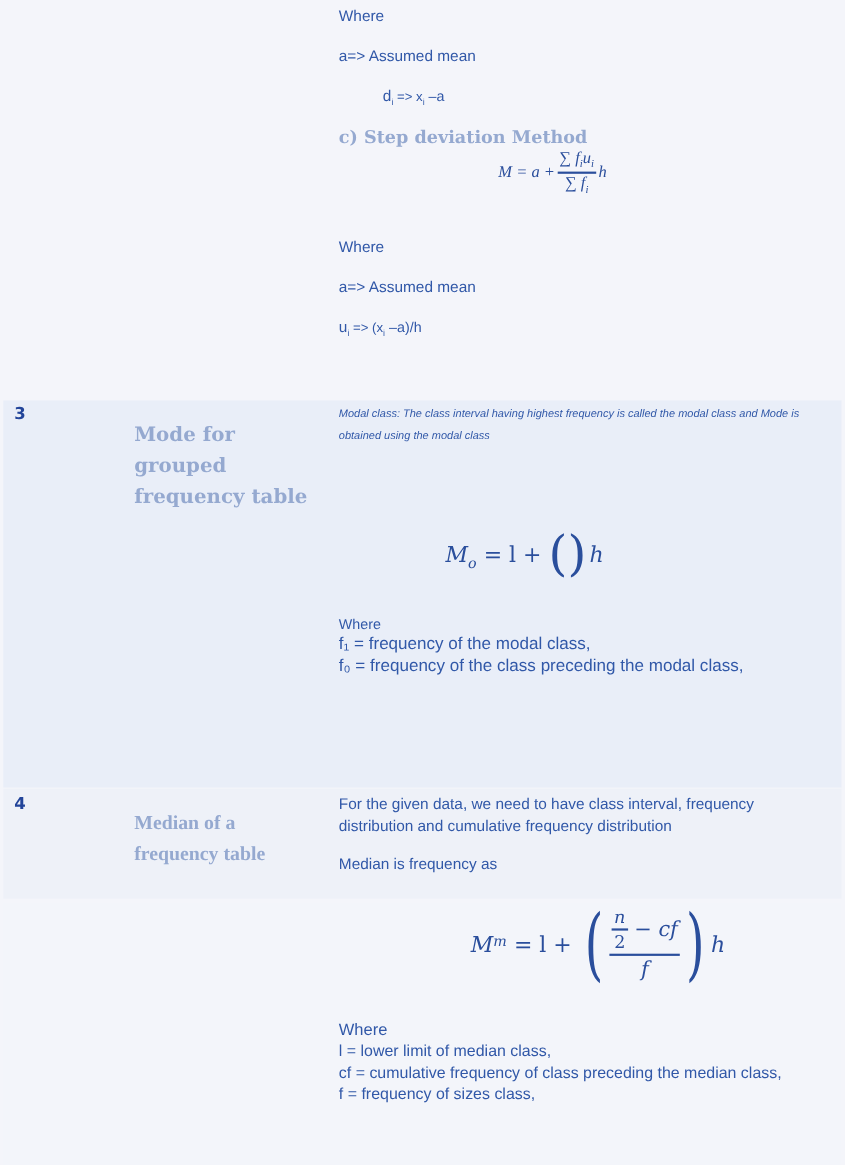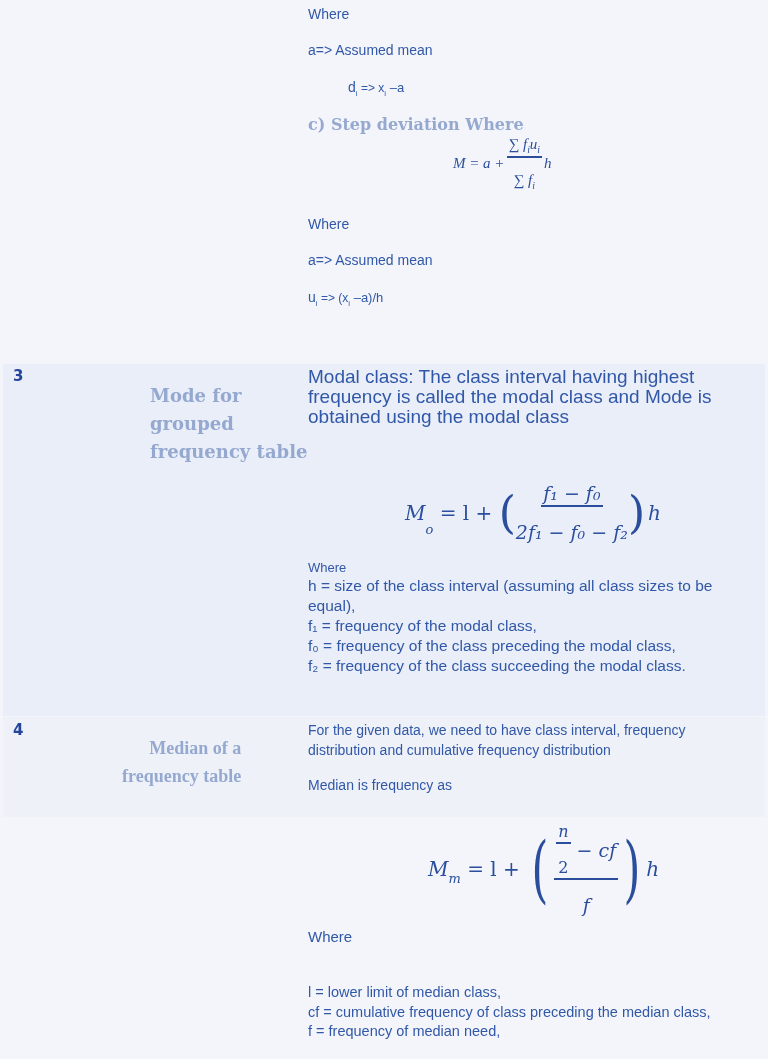--- a/index.html
+++ b/index.html
@@ -15,84 +15,78 @@
   .serif-head { font-family:"DejaVu Serif", serif; font-weight:bold; color:#95a9d0; }
   .calibri { font-family:"Liberation Sans", sans-serif; font-size:15px; color:#3158a8; line-height:19px; }
   .row-band { position:absolute; left:3px; right:3px; }
   .band3 { top:364px; height:352px; background:#e9eef8; }
   .band4 { top:717px; height:100px; background:#eef1f8; }
   .band5 { top:821px; height:238px; background:#f3f5fa; }
   .num { font-family:"DejaVu Sans", sans-serif; font-weight:bold; font-size:15px; color:#23459a; }
   .math { font-family:"DejaVu Serif", serif; font-style:italic; color:#2a4e9c; }
   .frac { display:inline-flex; flex-direction:column; align-items:center; vertical-align:middle; }
   .frac .n { border-bottom:2px solid #2a4e9c; padding:0 2px 1px; }
-  .frac .d { padding-top:1px;margin-top:13px; }
+  .frac .d { padding-top:1px; }
   sub.s { font-size:0.65em; }
   .big-paren { font-style:normal; font-family:"DejaVu Serif", serif; font-weight:200; color:#2a4e9c; }
 </style>
 </head>
 <body>
 
 <div>
   <div class="abs sans" style="left:308px;top:6px;">Where</div>
   <div class="abs sans" style="left:308px;top:42px;">a=&gt; Assumed mean</div>
   <div class="abs sans" style="left:308px;top:79px;margin-left:40px;">
     <span>d</span><sub class="s" style="font-size:8px">i</sub><span style="font-size:12px"> =&gt; x</span><sub class="s" style="font-size:8px">i</sub><span style="font-size:13px"> –a</span>
   </div>
-  <div class="abs serif-head" style="left:308px;top:115px;font-size:16px;">c) Step deviation Where</div>
+  <div class="abs serif-head" style="left:308px;top:115px;font-size:16px;">c) Step deviation Method</div>
 
   <div class="abs math" style="left:453px;top:136px;font-size:15px;display:flex;align-items:center;font-family:Liberation Serif, serif;">
     <span>M = a +</span>
     <span class="frac" style="margin:0 2px;">
       <span class="n"><span>∑ f</span><sub class="s">i</sub><span>u</span><sub class="s">i</sub></span>
       <span class="d"><span>∑ f</span><sub class="s">i</sub></span>
     </span>
     <span>h</span>
   </div>
 
   <div class="abs sans" style="left:308px;top:216px;">Where</div>
   <div class="abs sans" style="left:308px;top:252px;">a=&gt; Assumed mean</div>
   <div class="abs sans" style="left:308px;top:289px;">
     <span>u</span><sub class="s" style="font-size:8px">i</sub><span style="font-size:12px"> =&gt; (x</span><sub class="s" style="font-size:8px">i</sub><span style="font-size:13px"> –a)/h</span>
   </div>
 </div>
 
 <div class="row-band band3"></div>
 <div class="abs num" style="left:13px;top:367px;">3</div>
-<div class="abs serif-head" style="left:122px;top:382px;font-size:18px;line-height:28px;margin-left:28px;">
+<div class="abs serif-head" style="left:122px;top:382px;font-size:18px;line-height:28px;">
   <div>Mode for</div>
   <div>grouped</div>
   <div>frequency table</div>
 </div>
-<div class="abs sans" style="left:308px;top:367px;width:440px;font-size:19px;line-height:20px;">Modal class: The class interval having highest frequency is called the modal class and Mode is obtained using the modal class</div>
+<div class="abs sans" style="left:308px;top:367px;width:440px;font-style:italic;font-size:10px;line-height:20px;">Modal class: The class interval having highest frequency is called the modal class and Mode is obtained using the modal class</div>
 
 <div class="abs math" style="left:405px;top:482px;font-size:20px;display:flex;align-items:center;">
   <span>M</span>
     <sub class="s" style="align-self:flex-end;margin-bottom:6px;">o</sub>
   <span style="font-style:normal;white-space:pre;"> = l + </span>
   <span class="big-paren" style="font-size:44px;line-height:1;">(</span>
-  <span class="frac" style="font-size:19px;">
-    <span class="n">f₁ − f₀</span>
-    <span class="d">2f₁ − f₀ − f₂</span>
-  </span>
   <span class="big-paren" style="font-size:44px;line-height:1;">)</span>
   <span style="margin-left:3px;">h</span>
 </div>
 
 <div class="abs calibri" style="left:308px;top:558px;font-size:13px;">Where</div>
 <div class="abs sans" style="left:308px;top:576px;width:445px;font-size:15.5px;line-height:20px;">
-  <div>h = size of the class interval (assuming all class sizes to be equal),</div>
   <div>f₁ = frequency of the modal class,</div>
   <div>f₀ = frequency of the class preceding the modal class,</div>
-  <div>f₂ = frequency of the class succeeding the modal class.</div>
 </div>
 
 <div class="row-band band4"></div>
 <div class="abs num" style="left:13px;top:721px;">4</div>
-<div class="abs serif-head" style="left:122px;top:734px;font-size:18px;line-height:28px;font-family:'Liberation Serif', serif;text-align:right;">
+<div class="abs serif-head" style="left:122px;top:734px;font-size:18px;line-height:28px;font-family:'Liberation Serif', serif;">
   <div>Median of a</div>
   <div>frequency table</div>
 </div>
 <div class="abs sans" style="left:308px;top:720px;width:440px;font-size:14px;line-height:20px;">For the given data, we need to have class interval, frequency distribution and cumulative frequency distribution</div>
 <div class="abs sans" style="left:308px;top:777px;font-size:14px;">Median is frequency as</div>
 
 <div class="row-band band5"></div>
 <div class="abs math" style="left:428px;top:822px;font-size:20px;display:flex;align-items:center;">
   <span>M</span>
     <sub class="s" style="align-self:flex-end;margin-bottom:30px;">m</sub>
@@ -106,17 +100,17 @@
       </span>
       <span style="white-space:pre;"> − cf</span>
     </span>
     <span class="d">f</span>
   </span>
   <span class="big-paren" style="font-size:72px;line-height:1;transform:scaleX(0.6);">)</span>
   <span>h</span>
 </div>
 
 <div class="abs calibri" style="left:308px;top:927px;font-size:15px;">Where</div>
-<div class="abs calibri" style="left:308px;top:947px;width:450px;font-size:14.5px;line-height:19.5px;margin-top:36px;">
+<div class="abs calibri" style="left:308px;top:947px;width:450px;font-size:14.5px;line-height:19.5px;">
   <div>l = lower limit of median class,</div>
   <div>cf = cumulative frequency of class preceding the median class,</div>
-  <div>f = frequency of median need,</div>
+  <div>f = frequency of sizes class,</div>
 </div>
 
 </body></html>

